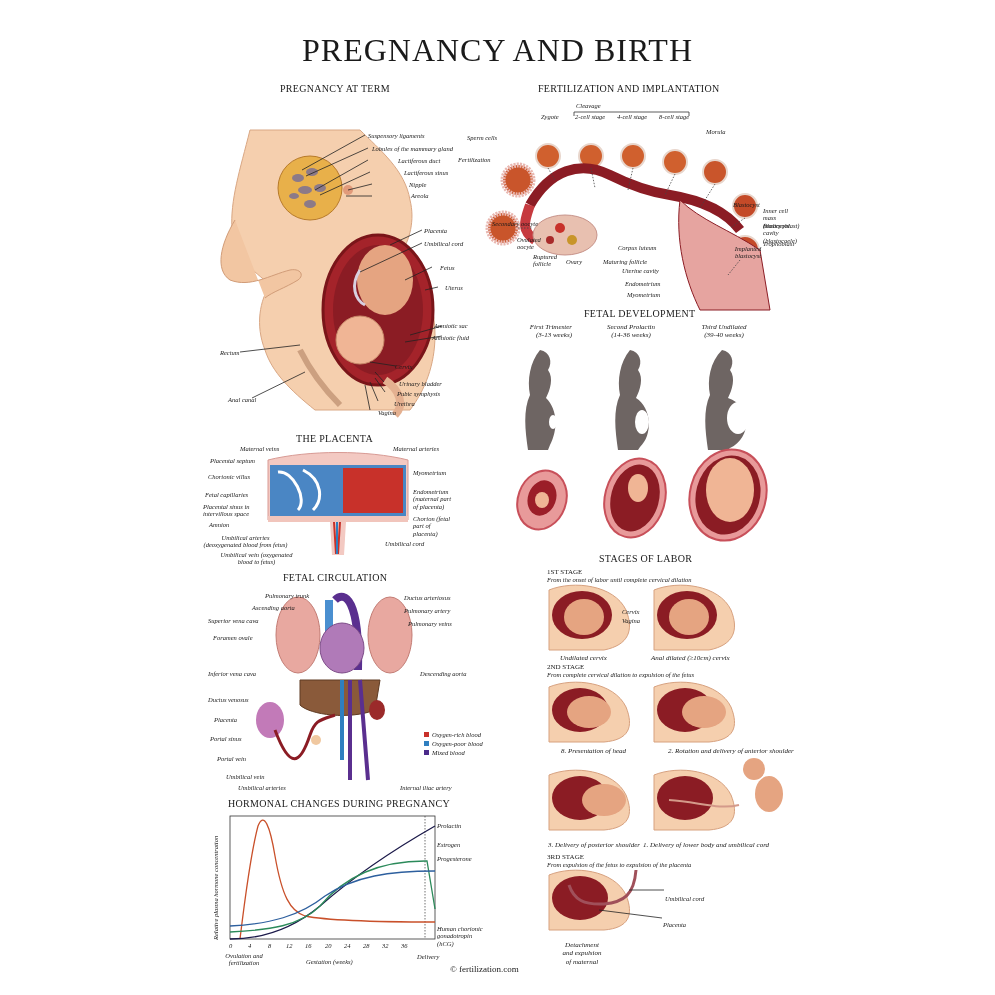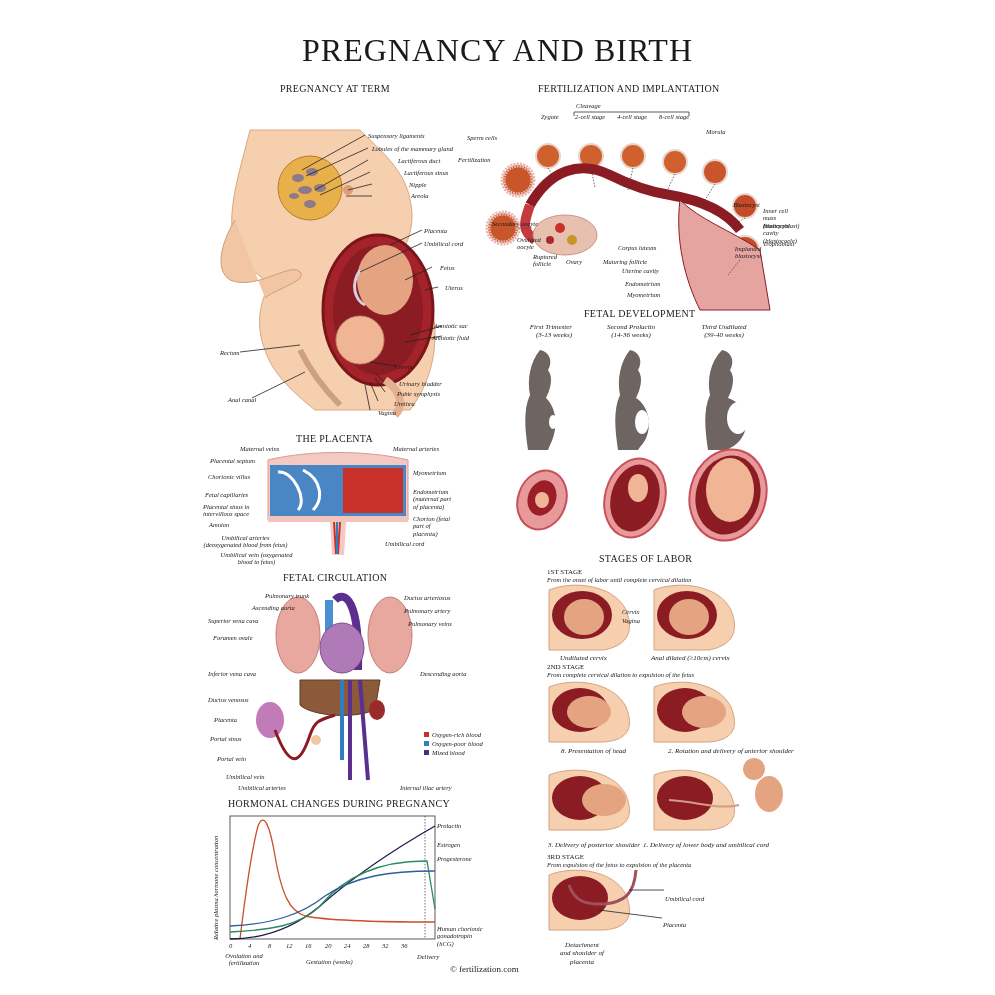--- a/index.html
+++ b/index.html
@@ -359,15 +359,15 @@
 </div>
 <svg style="left:544px;top:870px;" width="180" height="70">
   <path d="M5,5 C30,-5 70,0 82,25 C90,45 85,58 60,60 L5,60 Z" fill="#f5cfae" stroke="#d7a17f"></path>
   <ellipse cx="36" cy="28" rx="28" ry="22" fill="#8b1c24"></ellipse>
   <path d="M25,15 C30,30 40,35 60,34 C80,32 90,25 92,0" stroke="#a0505a" stroke-width="3" fill="none"></path>
   <line class="leader" x1="85" y1="20" x2="120" y2="20"></line>
   <line class="leader" x1="55" y1="40" x2="118" y2="48"></line>
 </svg>
 <div class="abs lbl" style="left:665px;top:895px;">Umbilical cord</div>
 <div class="abs lbl" style="left:663px;top:921px;">Placenta</div>
-<div class="abs cap" style="left:559px;top:941px;width:46px;white-space:normal;">Detachment and shoulder of placenta</div>
+<div class="abs cap" style="left:559px;top:941px;width:46px;white-space:normal;">Detachment and expulsion of maternal</div>
 
 <div class="abs copyright" style="left:450px;top:964px;">© fertilization.com</div>
 
 </body></html>

